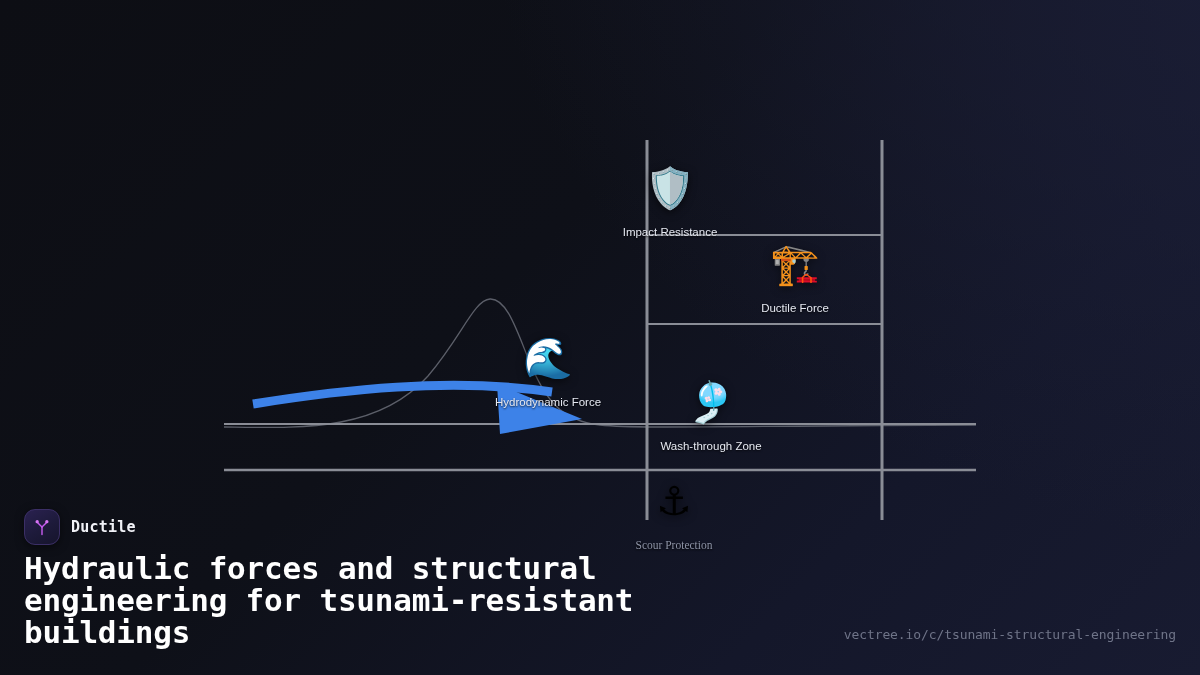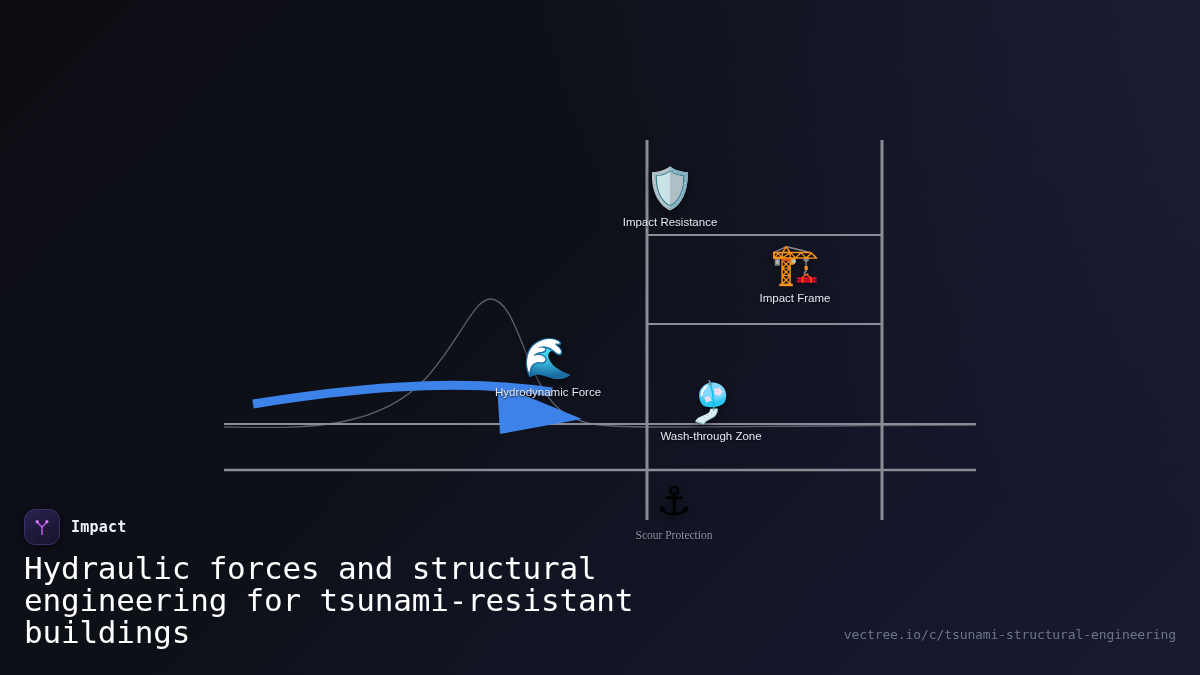--- a/index.html
+++ b/index.html
@@ -43,21 +43,21 @@
     pointer-events: auto;
   }
   .node .glyph {
     font-size: 40px;
     line-height: 46px;
     font-family: "DejaVu Sans", sans-serif;
     text-align: center;
     filter: drop-shadow(0 2px 4px rgba(0,0,0,0.6));
   }
   .node .caption {
-    margin-top: 4px;
+    margin-top: 14px;
     font-size: 11.5px;
     line-height: 14px;
     color: #e6e9f2;
     white-space: nowrap;
     font-family: "Liberation Sans", sans-serif;
     text-shadow: 0 1px 2px rgba(0,0,0,0.85);
   }
   .node.dim .caption { color: #8d93a6; font-family: Liberation Serif, serif; }
 
   
@@ -93,21 +93,21 @@
     font-size: 15px;
     color: #f1f2f7;
     letter-spacing: 0.2px;
   }
   #headline {
     position: absolute;
     left: 24px;
     top: -123px;
     width: 770px;
     font-family: "DejaVu Sans Mono", monospace;
-    font-weight: normal;
+    font-weight: bold;
     font-size: 31px;
     line-height: 32px;
     color: #ffffff;
     letter-spacing: -0.2px;
     white-space: pre-line;
   }
   #url {
     position: absolute;
     right: 24px;
     bottom: 33px;
@@ -141,21 +141,21 @@
       <path d="M500,434 L582,419 L497,384 Z" fill="#3d82e8"></path>
     </svg>
 
     <div class="node" style="left:670px; top:165px;">
       <div class="glyph">🛡️</div>
       <div class="caption">Impact Resistance</div>
     </div>
 
     <div class="node" style="left:795px; top:241px;">
       <div class="glyph">🏗️</div>
-      <div class="caption">Impact Frame</div>
+      <div class="caption">Ductile Force</div>
     </div>
 
     <div class="node" style="left:548px; top:335px;">
       <div class="glyph">🌊</div>
       <div class="caption">Hydrodynamic Force</div>
     </div>
 
     <div class="node" style="left:711px; top:379px;">
       <div class="glyph">🎐</div>
       <div class="caption">Wash-through Zone</div>
@@ -173,21 +173,21 @@
     <div id="brand">
       <div id="brand-mark">
         <svg width="20" height="20" viewBox="0 0 24 24">
           <path d="M12 21 L12 12" stroke="#c75bf0" stroke-width="1.7" fill="none" stroke-linecap="round"></path>
           <path d="M12 12 L6.5 6.5" stroke="#c75bf0" stroke-width="1.7" fill="none" stroke-linecap="round"></path>
           <path d="M12 12 L17.5 6.5" stroke="#c75bf0" stroke-width="1.7" fill="none" stroke-linecap="round"></path>
           <circle cx="6.2" cy="5.6" r="2.0" fill="#d874f5"></circle>
           <circle cx="17.8" cy="5.6" r="2.0" fill="#d874f5"></circle>
         </svg>
       </div>
-      <div id="brand-name">Impact</div>
+      <div id="brand-name">Ductile</div>
     </div>
 
     <div id="headline">Hydraulic forces and structural
 engineering for tsunami-resistant
 buildings</div>
 
     <div id="url">vectree.io/c/tsunami-structural-engineering</div>
 
   </div>
 

